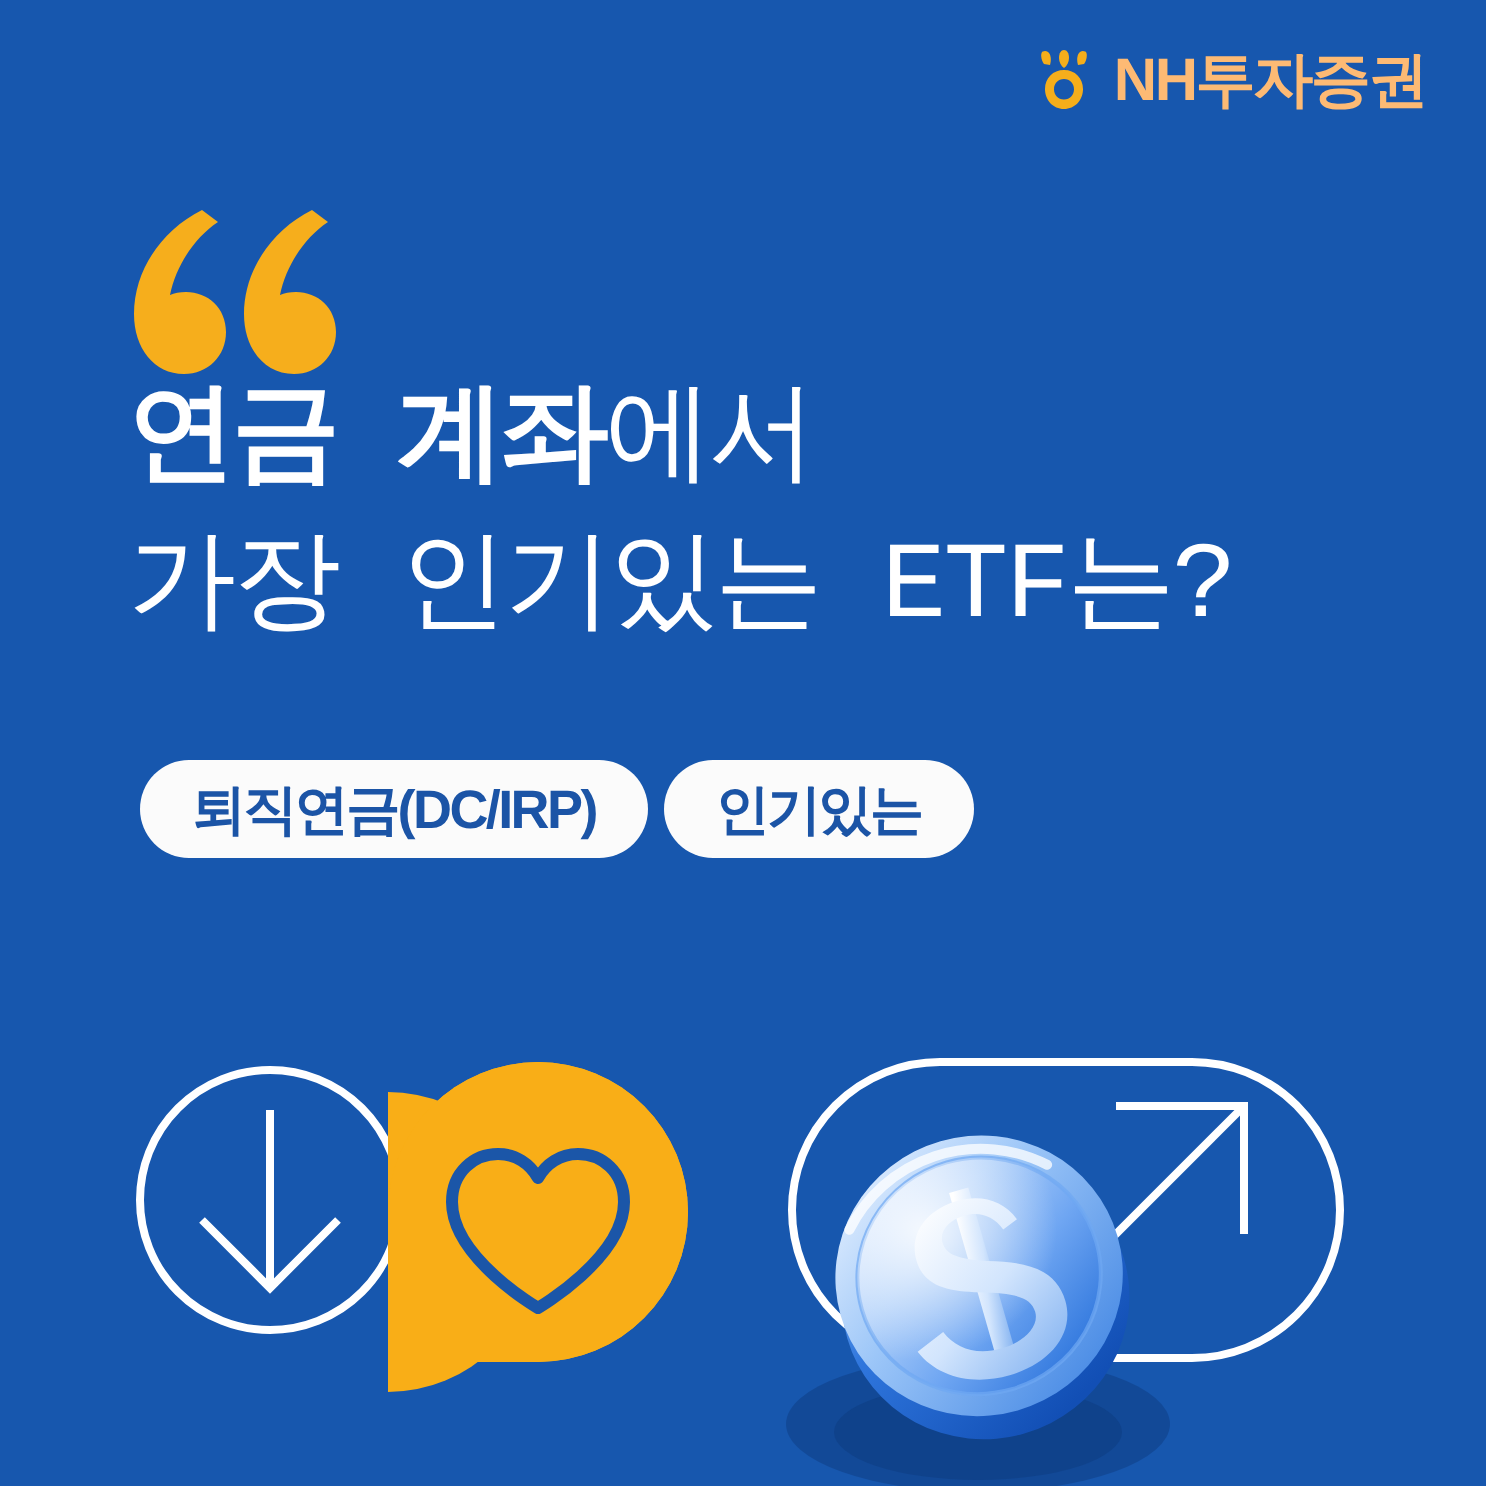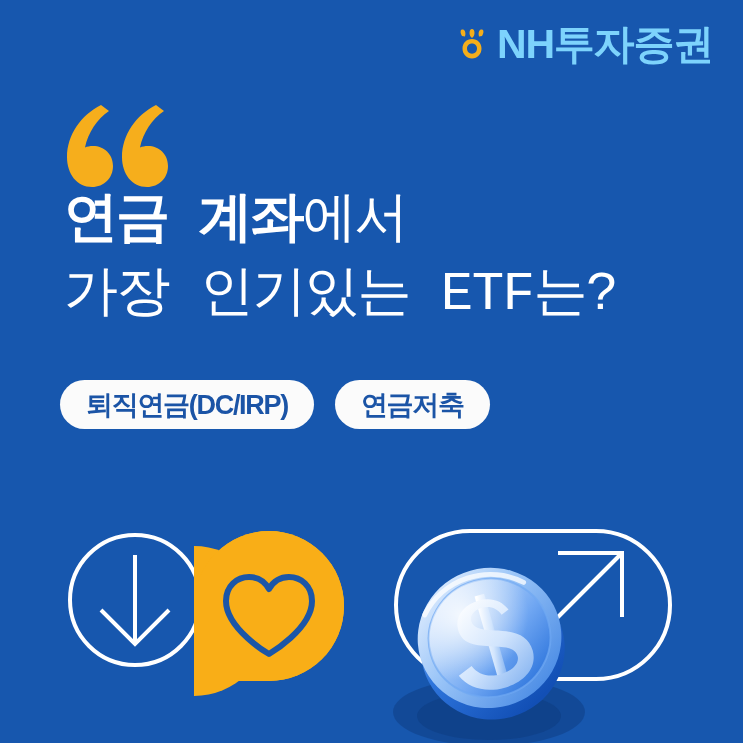--- a/index.html
+++ b/index.html
@@ -27,22 +27,22 @@
     display: flex;
     align-items: center;
     gap: 9px;
   }
   .brand-mark {
     width: 32px;
     height: 34px;
     display: block;
   }
   .brand-name {
-    color: #7dd3fc;
-    font-size: 41px;
+    color: #fdba74;
+    font-size: 30px;
     font-weight: 700;
     letter-spacing: -1.2px;
     line-height: 1;
     white-space: nowrap;
   }
 
   
   .quote-mark {
     position: absolute;
     left: 63px;
@@ -77,24 +77,24 @@
   }
   .headline-line-2 {
     font-size: 54px;
     font-weight: 400;
     letter-spacing: -1.5px;
   }
 
   
   .pill-row {
     position: absolute;
-    left: 60px;
+    left: 70px;
     top: 380px;
     display: flex;
-    gap: 21px;
+    gap: 8px;
   }
   .pill {
     background: #fbfbfb;
     border-radius: 999px;
     height: 49px;
     display: flex;
     align-items: center;
     justify-content: center;
     padding: 0 26px;
     color: #1b54a6;
@@ -151,21 +151,21 @@
     </g>
   </svg>
 
   <div class="headline">
     <div class="headline-line headline-line-1"><span class="hl-strong">연금 계좌</span><span class="hl-light">에서</span></div>
     <div class="headline-line headline-line-2">가장 인기있는 ETF는?</div>
   </div>
 
   <div class="pill-row">
     <div class="pill">퇴직연금(DC/IRP)</div>
-    <div class="pill">연금저축</div>
+    <div class="pill">인기있는</div>
   </div>
 
   <div class="graphics">
     <svg class="gfx-svg" width="743" height="243" viewBox="0 0 743 243" aria-hidden="true">
       <defs>
         <clipPath id="leftClip">
           <rect x="0" y="0" width="743" height="243"></rect>
         </clipPath>
       </defs>
 

